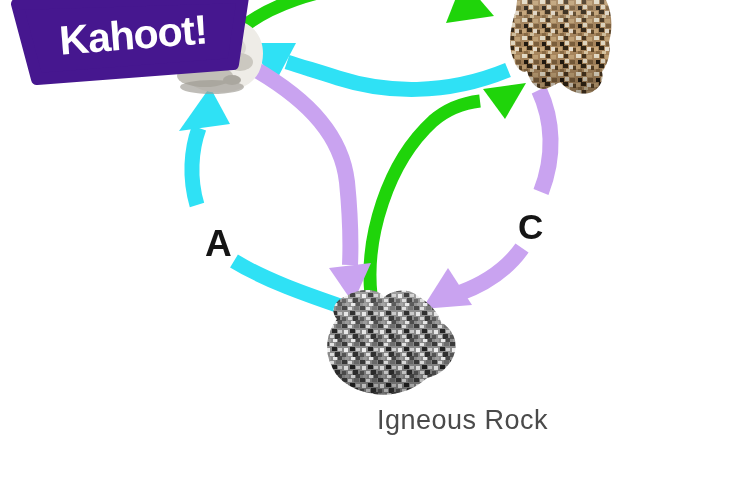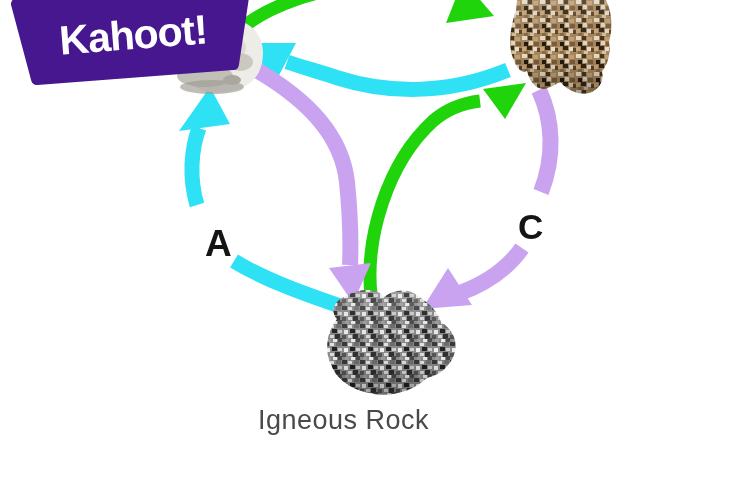--- a/index.html
+++ b/index.html
@@ -8,21 +8,21 @@
     font-family:"Liberation Sans","DejaVu Sans",sans-serif;
   }
   .stage svg{position:absolute;left:0;top:0;}
   .answer-letter{
     position:absolute;font-weight:700;color:#151515;line-height:1;
     font-family:"Liberation Sans","DejaVu Sans",sans-serif;
   }
   .letter-a{left:205px;top:225px;font-size:37px;}
   .letter-c{left:518px;top:209px;font-size:35px;}
   .rock-caption{
-    position:absolute;left:258px;top:405px;width:290px;text-align:left;
+    position:absolute;left:258px;top:405px;width:290px;text-align:right;
     font-size:27px;color:#4a4a4a;letter-spacing:0.5px;
   }
   .kahoot-text{
     position:absolute;left:34px;top:8px;width:198px;height:54px;line-height:54px;
     text-align:center;color:#ffffff;font-size:41px;font-weight:700;letter-spacing:-1px;
     transform:rotate(-4.5deg);transform-origin:50% 50%;
   }
 </style>
 </head>
 <body>

